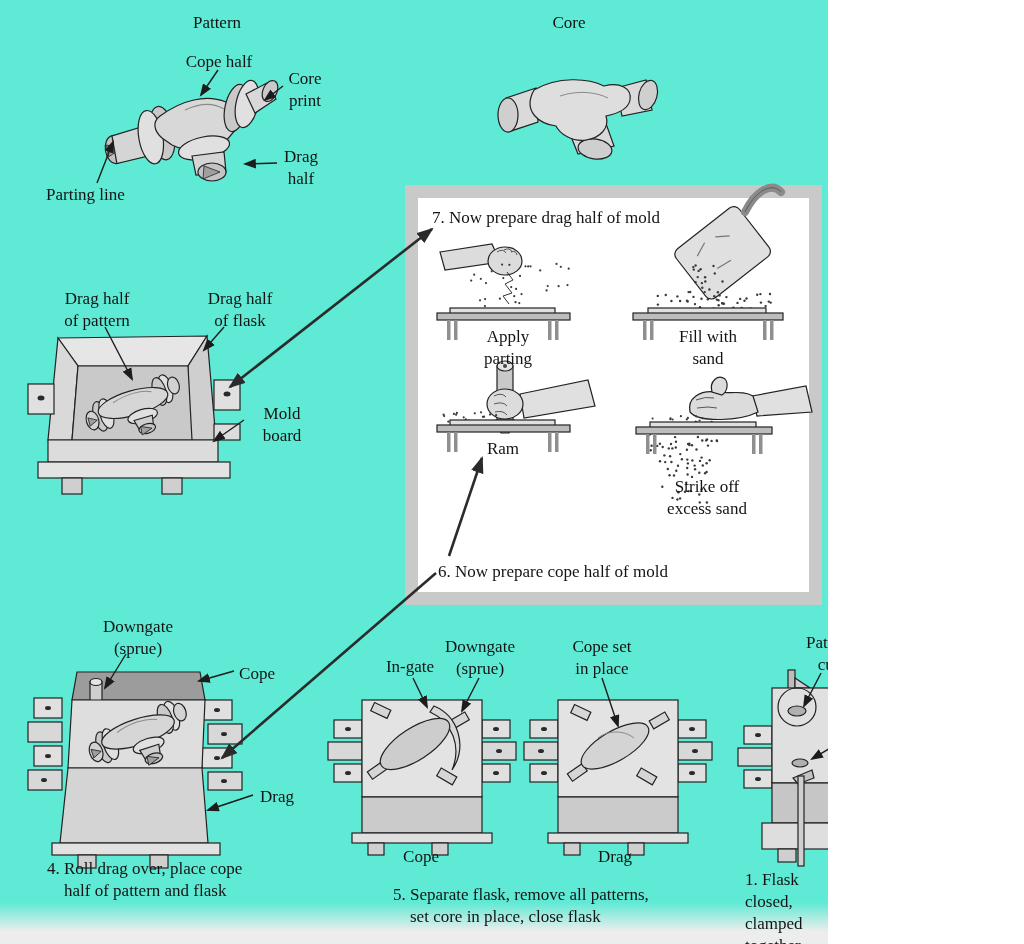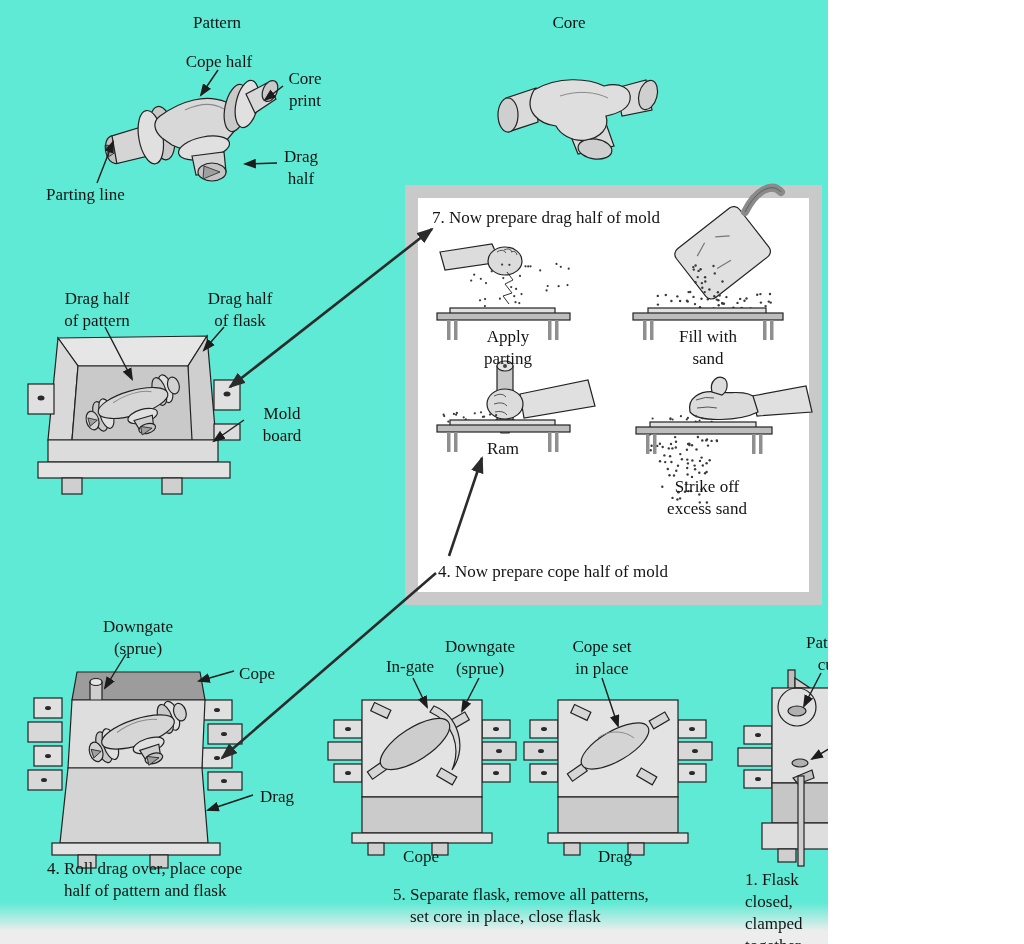--- a/index.html
+++ b/index.html
@@ -517,21 +517,21 @@
 board</div>
 
   <div class="lbl" style="left:432px;top:207px">7. Now prepare drag half of mold</div>
   <div class="lbl c" style="left:508px;top:326px">Apply
 parting</div>
   <div class="lbl c" style="left:708px;top:326px">Fill with
 sand</div>
   <div class="lbl c" style="left:503px;top:438px">Ram</div>
   <div class="lbl c" style="left:707px;top:476px">Strike off
 excess sand</div>
-  <div class="lbl" style="left:438px;top:561px">4. Now prepare cope half of mold</div>
+  <div class="lbl" style="left:438px;top:561px">6. Now prepare cope half of mold</div>
 
   <div class="lbl c" style="left:138px;top:616px">Downgate
 (sprue)</div>
   <div class="lbl c" style="left:257px;top:663px">Cope</div>
   <div class="lbl c" style="left:277px;top:786px">Drag</div>
   <div class="lbl" style="left:47px;top:858px">4. Roll drag over, place cope
     half of pattern and flask</div>
 
   <div class="lbl c" style="left:410px;top:656px">In-gate</div>
   <div class="lbl c" style="left:480px;top:636px">Downgate

